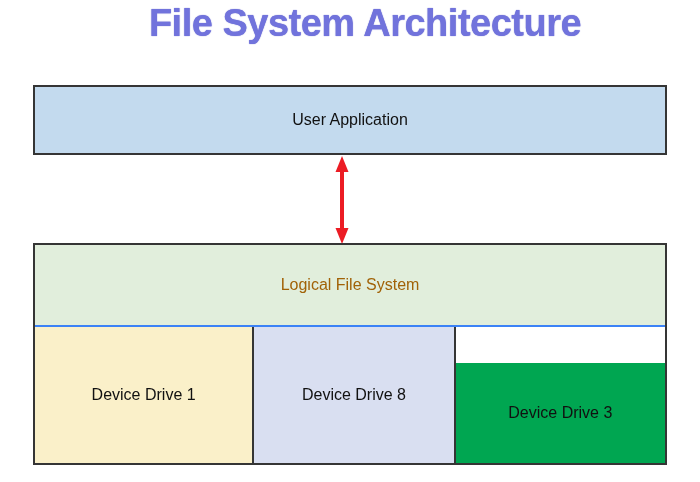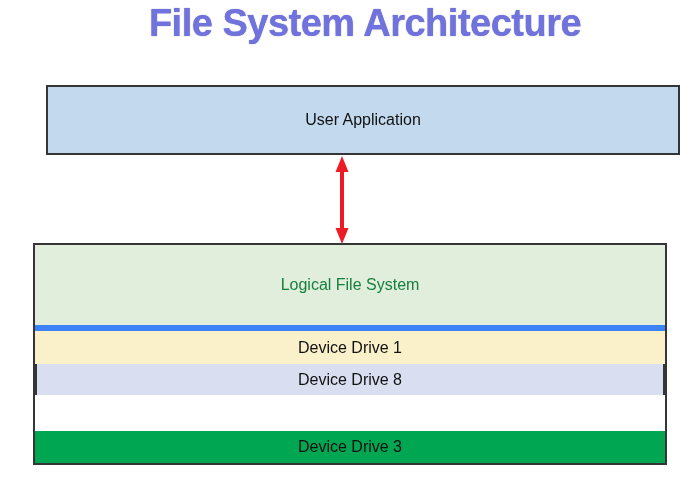--- a/index.html
+++ b/index.html
@@ -54,29 +54,29 @@
     height: 222px;
     border: 2px solid #353535;
     display: flex;
     flex-direction: column;
   }
   .stack-row {
     display: flex;
     align-items: center;
     justify-content: center;
     font-size: 16px;
-    color: #15803d;
+    color: #a16207;
   }
   .row-logical { height: 80px; }
   .row-basic   { height: 71px; border-top: 2px solid #353535; }
   .row-devices {
     flex: 1;
-    border-top: 6px solid #3b82f6;
+    border-top: 2px solid #3b82f6;
     display: flex;
-    flex-direction: column;
+    flex-direction: row;
     align-items: stretch;
     padding: 0;
   }
   .device-cell {
     display: flex;
     align-items: center;
     justify-content: center;
     font-size: 16px;
     color: #111111;
   }
@@ -84,21 +84,21 @@
   .dd2 { flex: 202 0 0; border-left: 2px solid #353535; border-right: 2px solid #353535; }
   .dd3 { flex: 212 0 0; }
 </style>
 </head>
 <body>
 
 <div class="canvas">
 
   <div class="title">File System Architecture</div>
 
-  <div class="layer-box box-user" style="background: rgb(195, 218, 238); margin-left: 13px;">
+  <div class="layer-box box-user" style="background: rgb(195, 218, 238);">
     <span>User Application</span>
   </div>
 
   <div class="arrow-wrap">
     <svg width="22" height="88" viewBox="0 0 22 88" xmlns="http://www.w3.org/2000/svg">
       <rect x="9" y="12" width="4" height="64" fill="#ec1c24"></rect>
       <polygon points="11,0 4.5,16 17.5,16" fill="#ec1c24"></polygon>
       <polygon points="11,88 4.5,72 17.5,72" fill="#ec1c24"></polygon>
     </svg>
   </div>

